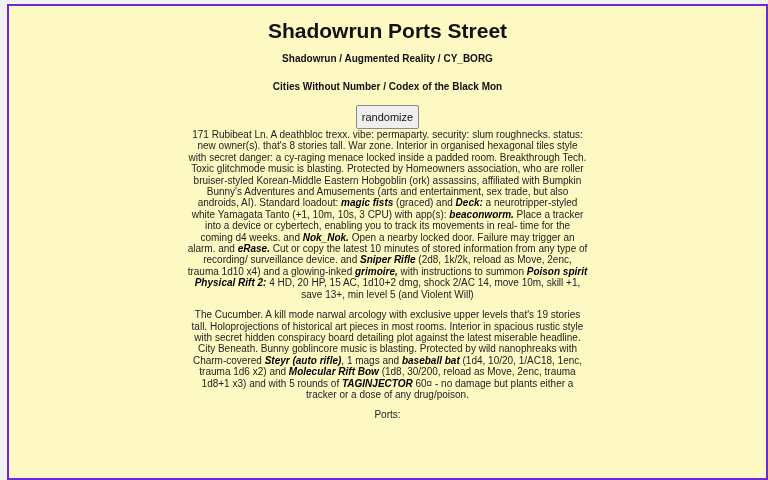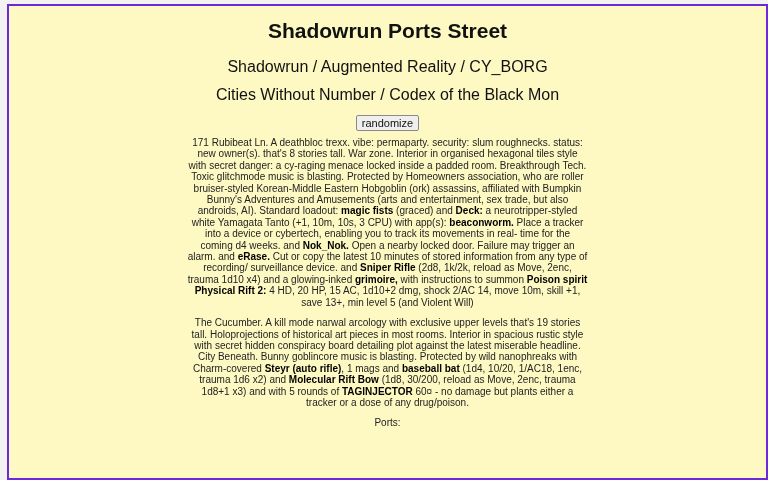--- a/index.html
+++ b/index.html
@@ -13,35 +13,35 @@
       position: absolute; left: 7px; top: 4px; width: 757px; height: 472px;
       background: #fef9c3;
       border: 2px solid #6d28d9;
       overflow: hidden;
       text-align: center;
     }
     h1 {
       font-size: 21px; font-weight: bold; margin: 13px 0 0 0; line-height: 24px;
     }
     h2 {
-      font-size: 16px; font-weight: normal; margin: 16px 0 0 0; line-height: 16px;
+      font-size: 10px; font-weight: bold; margin: 8px 0 0 0; line-height: 16px;
     }
     h2.second { margin-top: 12px; }
     .btnrow { margin-top: 10px; height: 18px; }
     button {
       font-family: "Liberation Sans", sans-serif;
-      font-size: 11px; padding: 1px 5px; height: 16px; line-height: 12px;
+      font-size: 11px; padding: 1px 5px; height: 24px; line-height: 12px;
       background: #efefef; border: 1px solid #8a8a8a; border-radius: 2px; color: #111;
     }
     .content {
       width: 400px; margin: 6px auto 0 auto;
       font-size: 10px; line-height: 11.4px; color: #222;
     }
     .content p { margin: 0 0 9px 0; }
-    b { color: #000; }
+    b { color: #000; font-style: italic; }
   </style>
 </head>
 <body>
 
 <div class="page">
   <h1>Shadowrun Ports Street</h1>
   <h2>Shadowrun / Augmented Reality / CY_BORG</h2>
   <h2 class="second">Cities Without Number / Codex of the Black Mon</h2>
   <div class="btnrow">
     <button>randomize</button>

